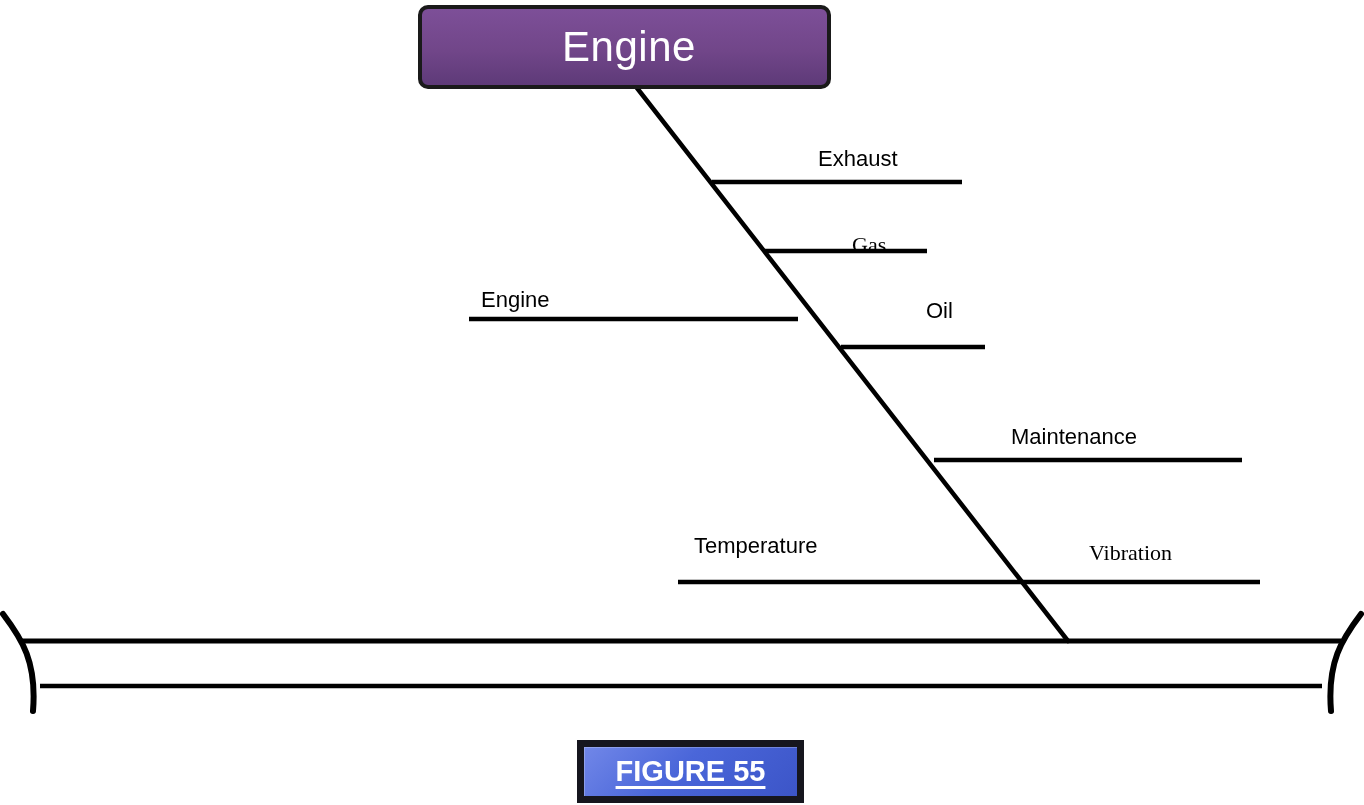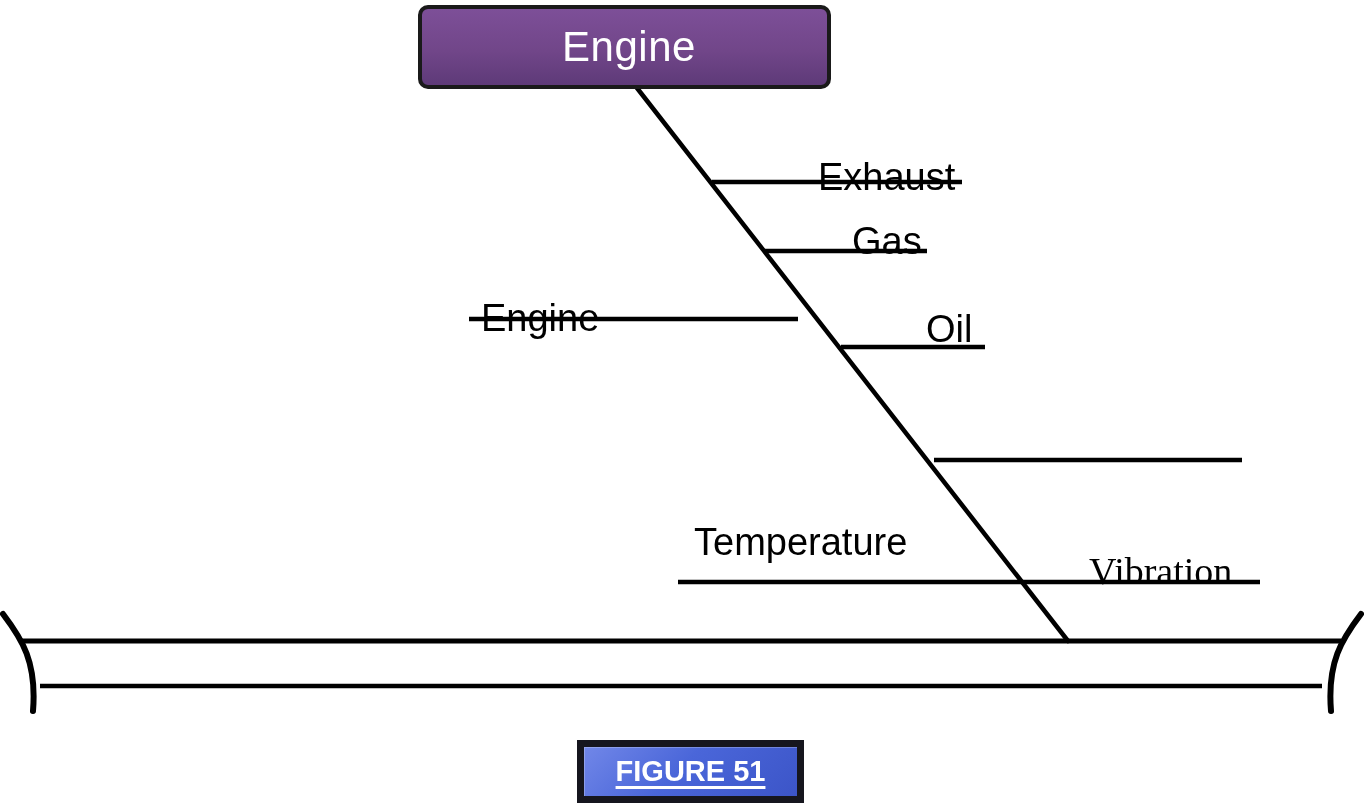--- a/index.html
+++ b/index.html
@@ -48,23 +48,22 @@
   .head-label {
     color: var(--head-text);
     font-size: 42px;
     line-height: 1;
     letter-spacing: 0.5px;
   }
   .branch-label {
     position: absolute;
     white-space: nowrap;
     color: var(--label-text);
-    font-size: 38px;
+    font-size: 22px;
     line-height: 1;
-    margin-top: 10px;
   }
   .caption-box {
     position: absolute;
     left: 577px; top: 740px;
     width: 227px; height: 63px;
     border: 7px solid var(--caption-border);
     background: linear-gradient(135deg, var(--caption-fill-top) 0%, var(--caption-fill-mid) 45%, var(--caption-fill-bottom) 100%);
     box-shadow: inset 1px 1px 0 rgba(255,255,255,0.25);
     display: flex;
     align-items: center;
@@ -103,23 +102,24 @@
 
     <path d="M 3 614 C 22 639, 37 662, 33 711" fill="none" stroke="var(--line)" stroke-width="6" stroke-linecap="round"></path>
     <path d="M 1361 614 C 1342 639, 1327 662, 1331 711" fill="none" stroke="var(--line)" stroke-width="6" stroke-linecap="round"></path>
   </svg>
 
   <div class="head-box">
     <span class="head-label">Engine</span>
   </div>
 
   <span class="branch-label" style="left:818px; top:148px;">Exhaust</span>
-  <span class="branch-label" style="left:852px; top:212px;">Gas</span>
+  <span class="branch-label" style="left:852px; top:234px;font-family:Liberation Serif, serif;">Gas</span>
   <span class="branch-label" style="left:481px; top:289px;">Engine</span>
   <span class="branch-label" style="left:926px; top:300px;">Oil</span>
-  <span class="branch-label" style="left:694px; top:513px;">Temperature</span>
+  <span class="branch-label" style="left:1011px; top:426px;">Maintenance</span>
+  <span class="branch-label" style="left:694px; top:535px;">Temperature</span>
   <span class="branch-label" style="left:1089px; top:542px;font-family:Liberation Serif, serif;">Vibration</span>
 
   <a class="caption-box">
-    <span class="caption-label">FIGURE 51</span>
+    <span class="caption-label">FIGURE 55</span>
   </a>
 
 </div>
 
 </body></html>

